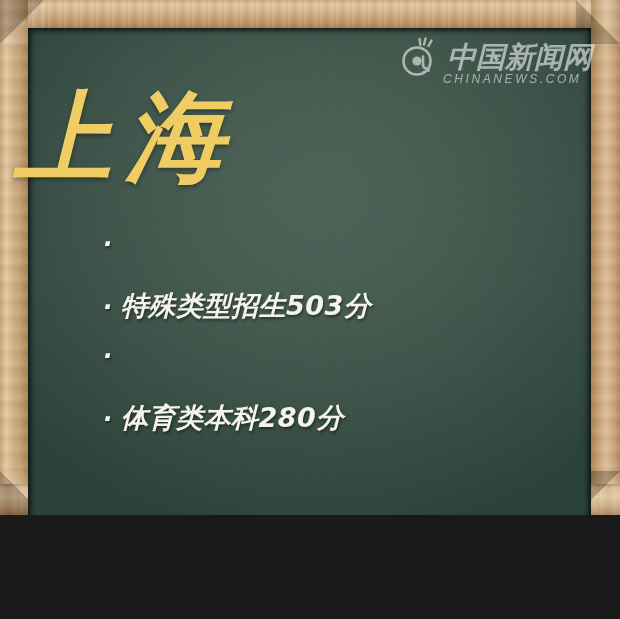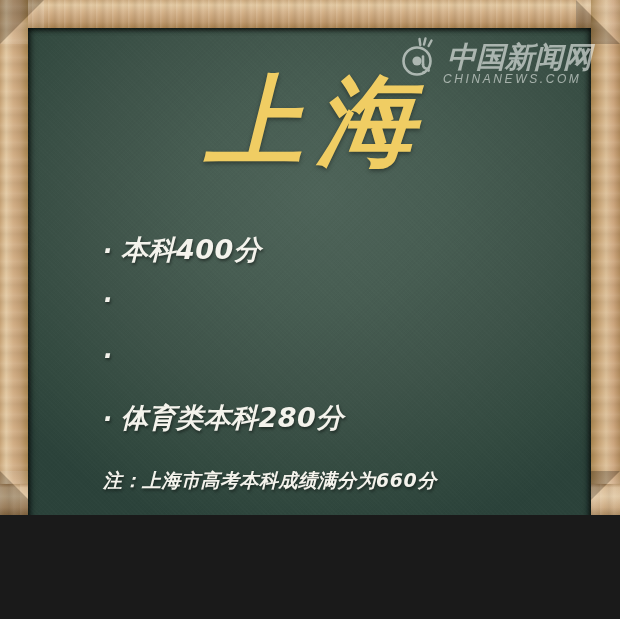--- a/index.html
+++ b/index.html
@@ -163,22 +163,22 @@
     letter-spacing: 2.6px;
     line-height: 1;
     white-space: nowrap;
   }
 
   
   .title {
     position: absolute;
     left: 0;
     right: 0;
-    top: 72px;
-    text-align: center;
+    top: 88px;
+    text-align: left;
     font-family: "DejaVu Serif", "Liberation Serif", serif;
     font-size: 98px;
     font-weight: 700;
     line-height: 1;
     color: #f0cd63;
     letter-spacing: 14px;
     text-indent: 14px;
     text-shadow: 0 2px 4px rgba(0,0,0,0.38);
   }
 
@@ -329,35 +329,34 @@
       <span class="wm-cn">中国新闻网</span>
     </div>
     <div class="wm-sub">CHINANEWS.COM</div>
   </div>
 
   <div class="title">上海</div>
 
   <div class="list">
     <div class="list-item">
       <span class="bullet">·</span>
-      <span>本科400分</span>
     </div>
     <div class="list-item">
       <span class="bullet">·</span>
+      <span>特殊类型招生503分</span>
     </div>
     <div class="list-item">
       <span class="bullet">·</span>
     </div>
     <div class="list-item">
       <span class="bullet">·</span>
       <span>体育类本科280分</span>
     </div>
   </div>
 
-  <div class="note">注：上海市高考本科成绩满分为660分</div>
 
   <div class="ledge-lip"></div>
   <div class="eraser">
     <div class="eraser-felt"></div>
     <div class="eraser-base"></div>
   </div>
   <div class="chalk-lay chalk-lay-1"></div>
   <div class="chalk-lay chalk-lay-2"></div>
   <div class="chalk-stand chalk-yellow"></div>
   <div class="chalk-stand chalk-white"></div>

